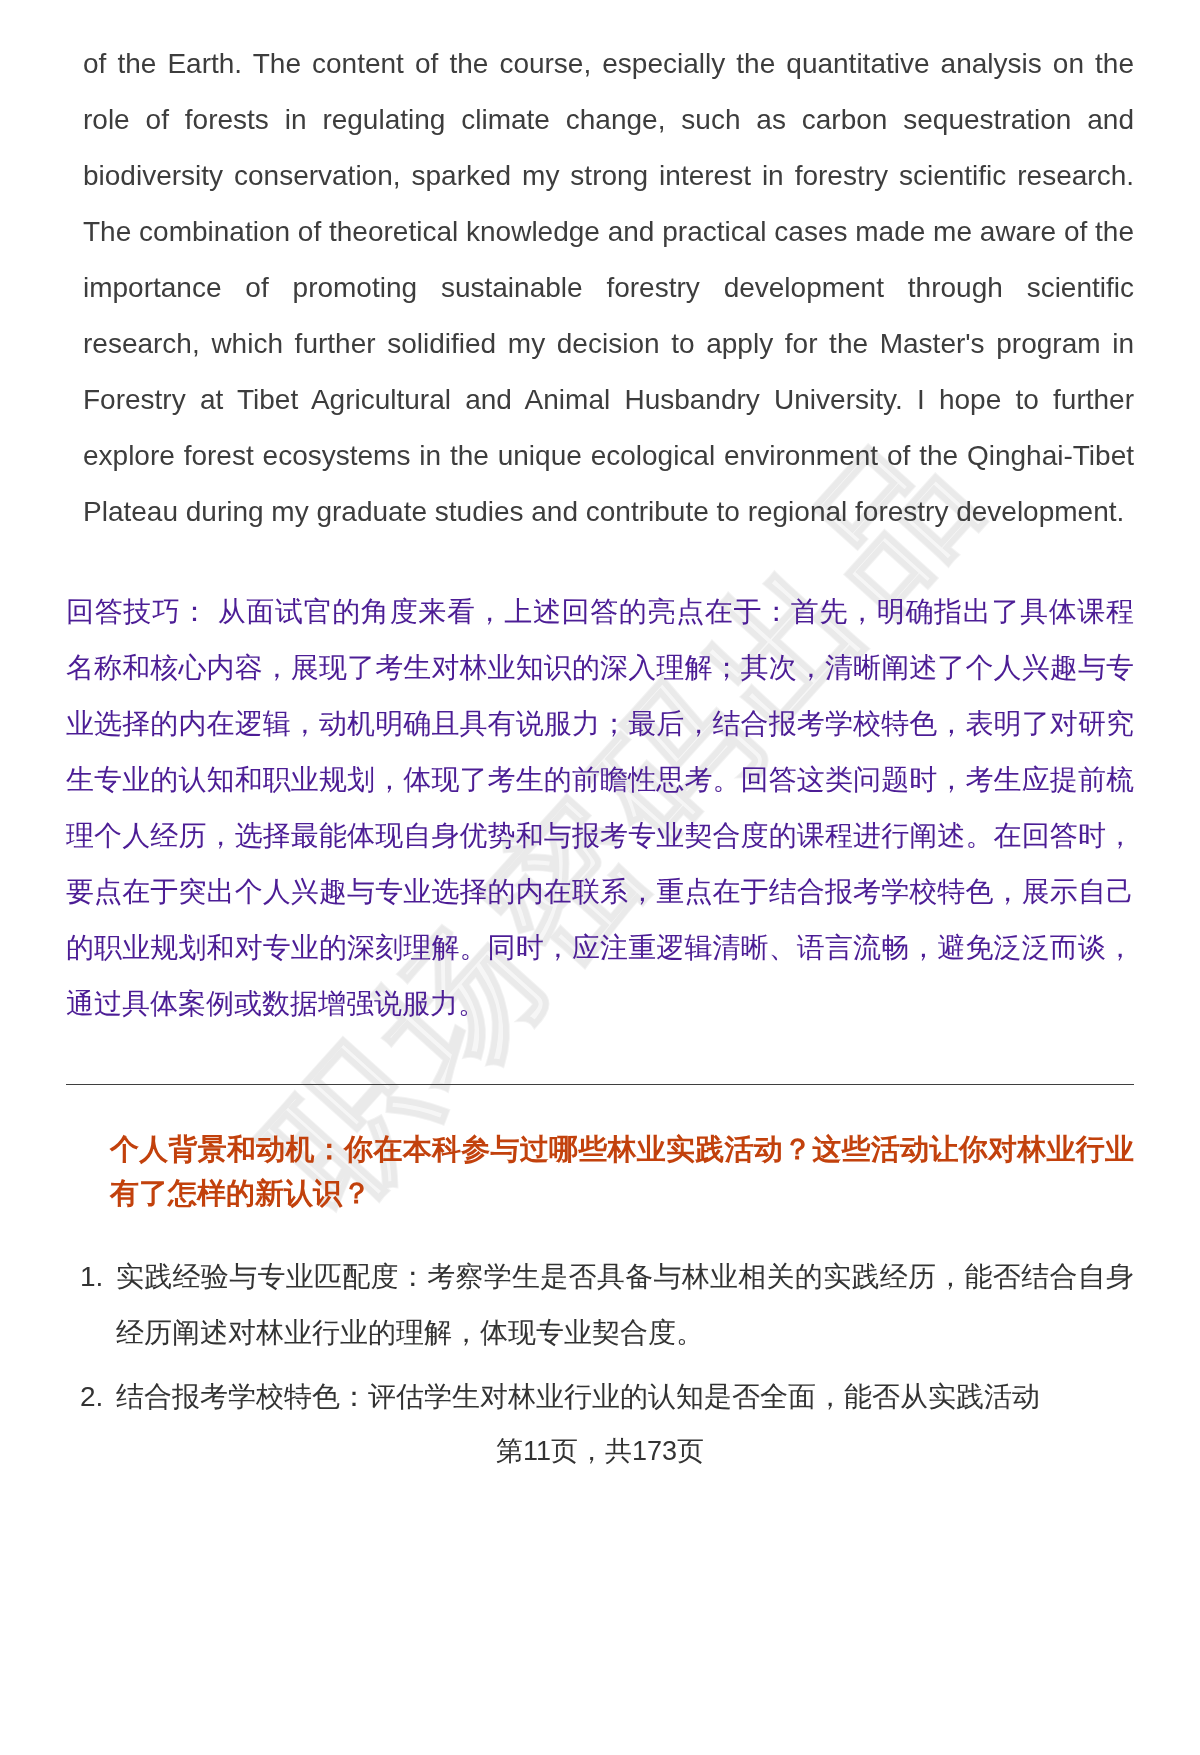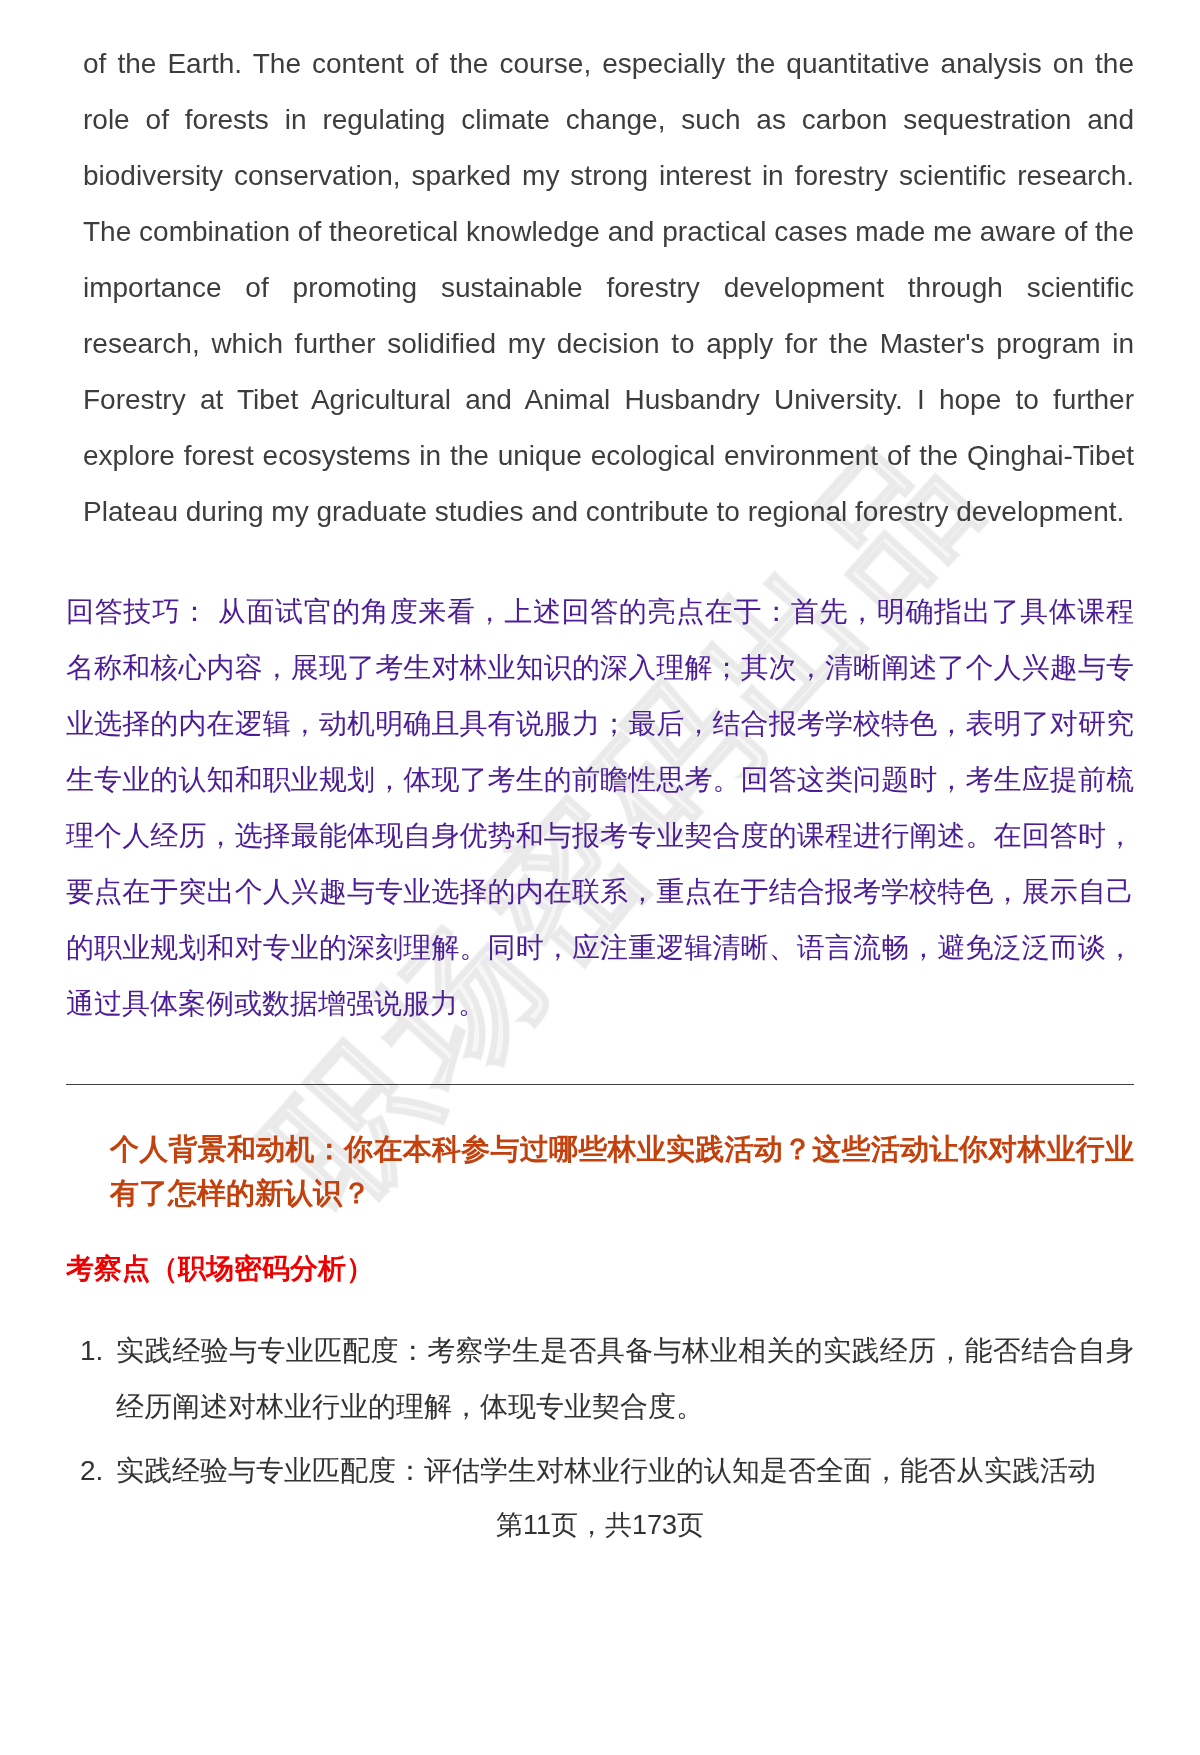--- a/index.html
+++ b/index.html
@@ -110,29 +110,28 @@
   <div class="content">
 
     <p class="para-en">of the Earth. The content of the course, especially the quantitative analysis on the role of forests in regulating climate change, such as carbon sequestration and biodiversity conservation, sparked my strong interest in forestry scientific research. The combination of theoretical knowledge and practical cases made me aware of the importance of promoting sustainable forestry development through scientific research, which further solidified my decision to apply for the Master's program in Forestry at Tibet Agricultural and Animal Husbandry University. I hope to further explore forest ecosystems in the unique ecological environment of the Qinghai-Tibet Plateau during my graduate studies and contribute to regional forestry development.</p>
 
     <p class="para-zh">回答技巧： 从面试官的角度来看，上述回答的亮点在于：首先，明确指出了具体课程名称和核心内容，展现了考生对林业知识的深入理解；其次，清晰阐述了个人兴趣与专业选择的内在逻辑，动机明确且具有说服力；最后，结合报考学校特色，表明了对研究生专业的认知和职业规划，体现了考生的前瞻性思考。回答这类问题时，考生应提前梳理个人经历，选择最能体现自身优势和与报考专业契合度的课程进行阐述。在回答时，要点在于突出个人兴趣与专业选择的内在联系，重点在于结合报考学校特色，展示自己的职业规划和对专业的深刻理解。同时，应注重逻辑清晰、语言流畅，避免泛泛而谈，通过具体案例或数据增强说服力。</p>
 
     <hr class="divider">
 
     <h2 class="q-heading" style="color: #c2410c; margin-left: 44px;">个人背景和动机：你在本科参与过哪些林业实践活动？这些活动让你对林业行业有了怎样的新认识？</h2>
 
-    <h3 class="sub-heading" style="color: rgb(236, 0, 0);">考察点（职场密码分析）</h3>
 
     <ol class="points-list">
       <li>
         <span class="num">1.</span>
         <span class="txt">实践经验与专业匹配度：考察学生是否具备与林业相关的实践经历，能否结合自身经历阐述对林业行业的理解，体现专业契合度。</span>
       </li>
       <li>
         <span class="num">2.</span>
-        <span class="txt">实践经验与专业匹配度：评估学生对林业行业的认知是否全面，能否从实践活动</span>
+        <span class="txt">结合报考学校特色：评估学生对林业行业的认知是否全面，能否从实践活动</span>
       </li>
     </ol>
 
     <div class="footer">第11页，共173页</div>
 
   </div>
 </div>
 
 </body></html>

